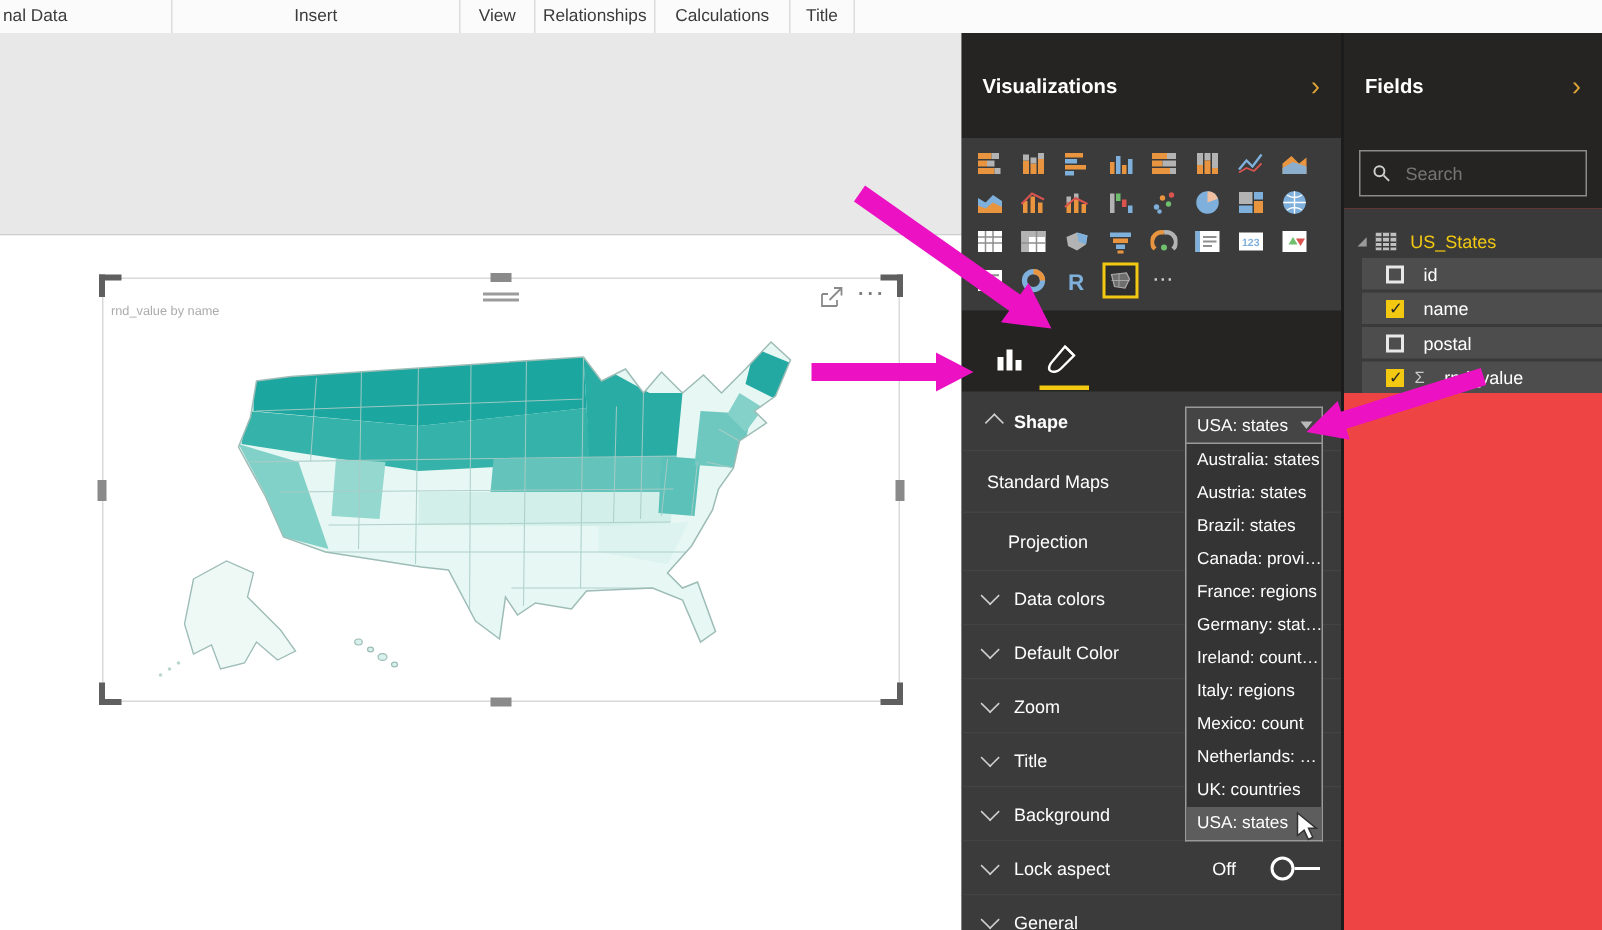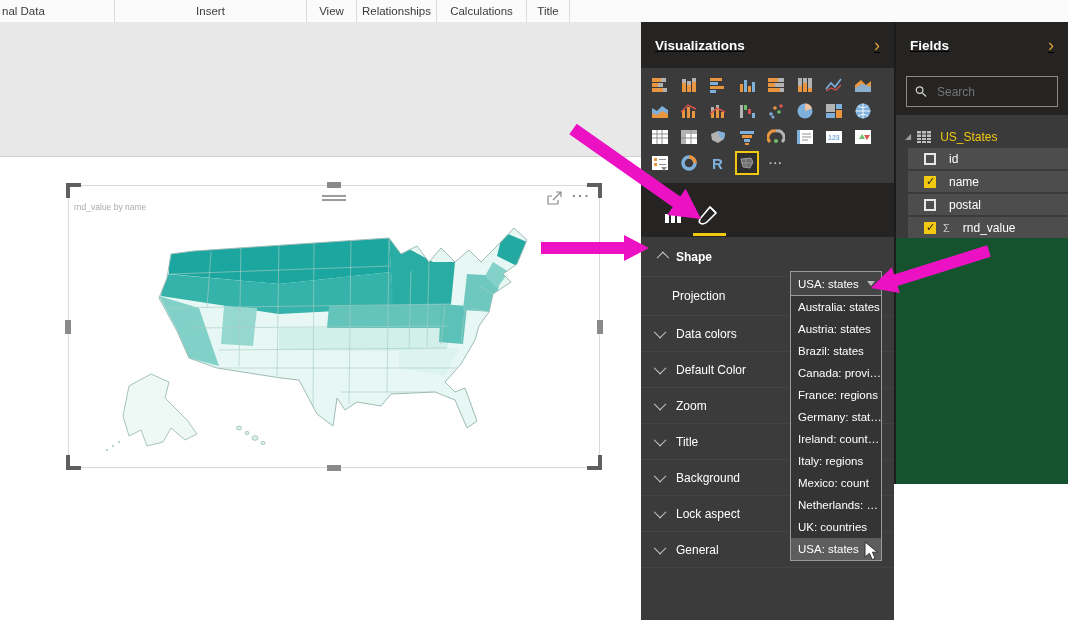--- a/index.html
+++ b/index.html
@@ -36,24 +36,24 @@
   .h-bl{left:-3px;bottom:-3px;border-bottom-width:4px;border-left-width:4px;}
   .h-br{right:-3px;bottom:-3px;border-bottom-width:4px;border-right-width:4px;}
   .h-m{position:absolute;background:#8a8a8a;}
   .h-t{left:50%;top:-4px;transform:translateX(-50%);width:14px;height:6px;}
   .h-b{left:50%;bottom:-4px;transform:translateX(-50%);width:14px;height:6px;}
   .h-l{left:-4px;top:50%;transform:translateY(-50%);width:6px;height:14px;}
   .h-r{right:-4px;top:50%;transform:translateY(-50%);width:6px;height:14px;}
 
   
   #viz-panel{left:641px;top:22px;width:253px;height:598px;background:#3b3b3b;overflow:hidden;z-index:20;}
-  #fields-panel{left:894px;top:22px;width:174px;height:462px;background:#14532d;
+  #fields-panel{left:894px;top:22px;width:174px;height:598px;background:#ef4444;
     border-left:2px solid #1c1c1c;box-sizing:border-box;overflow:hidden;z-index:20;}
   .panel-header{height:46px;background:#252423;display:flex;align-items:center;justify-content:space-between;
-    padding:0 14px;text-decoration:underline;}
+    padding:12px 14px;}
   .panel-header .ptitle{color:#fff;font-size:13.5px;font-weight:bold;}
   .panel-header .pchev{color:#dba336;font-size:18px;line-height:1;cursor:pointer;}
 
   
   #icon-grid{padding:7px 0 4px 9px;background:#3b3b3b;}
   #icon-grid .irow{display:flex;margin-bottom:6px;}
   .vicon{width:20px;height:20px;margin-right:9px;display:flex;align-items:center;justify-content:center;
     cursor:pointer;box-sizing:border-box;}
   .vicon.sel{outline:2px solid #f2c811;background:#2b2b2b;}
 
@@ -445,20 +445,23 @@
         <path d="M13,2 L19,8" stroke="#fff" stroke-width="1.6"></path>
       </svg>
     </div>
     <div id="fmt-underline"></div>
   </div>
 
   <div class="frow" id="row-shape">
     <span class="chev up"></span>
     <span>Shape</span>
   </div>
+  <div class="frow" id="row-stdmaps">
+    <span>Standard Maps</span>
+  </div>
   <div class="frow" id="row-projection">
     <span>Projection</span>
   </div>
 
   <div class="frow sect">
     <span class="chev down"></span>
     <span>Data colors</span>
   </div>
   <div class="frow sect">
     <span class="chev down"></span>

